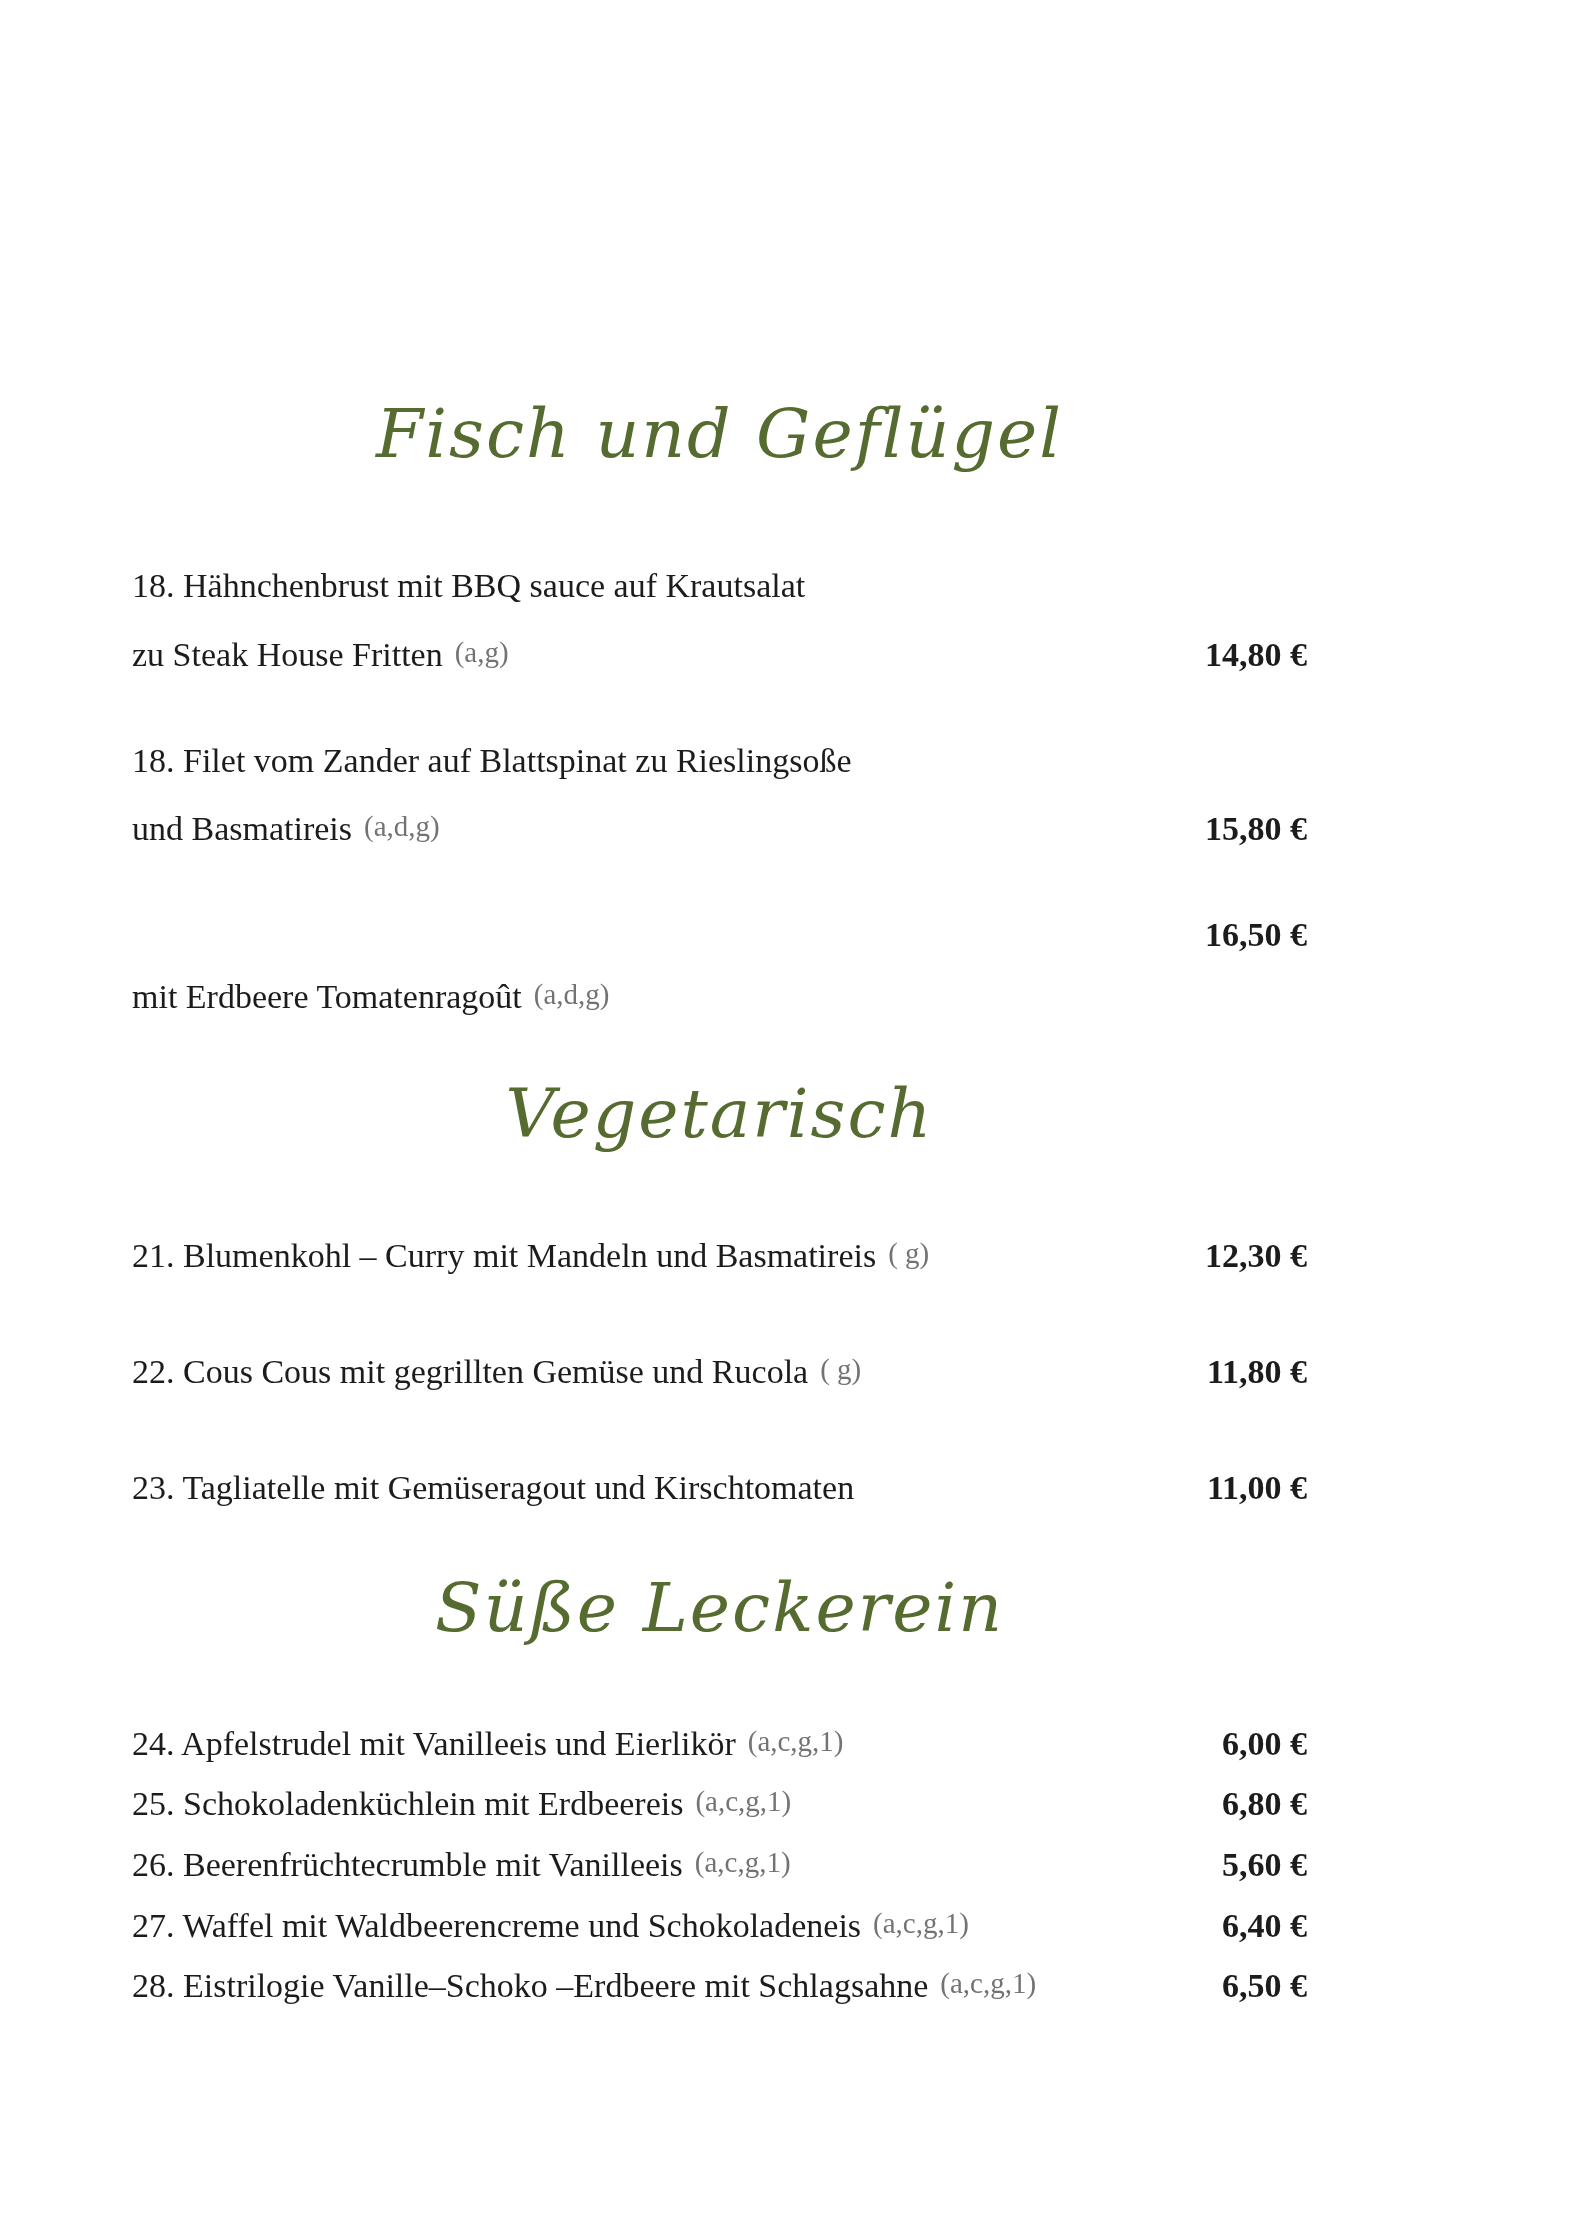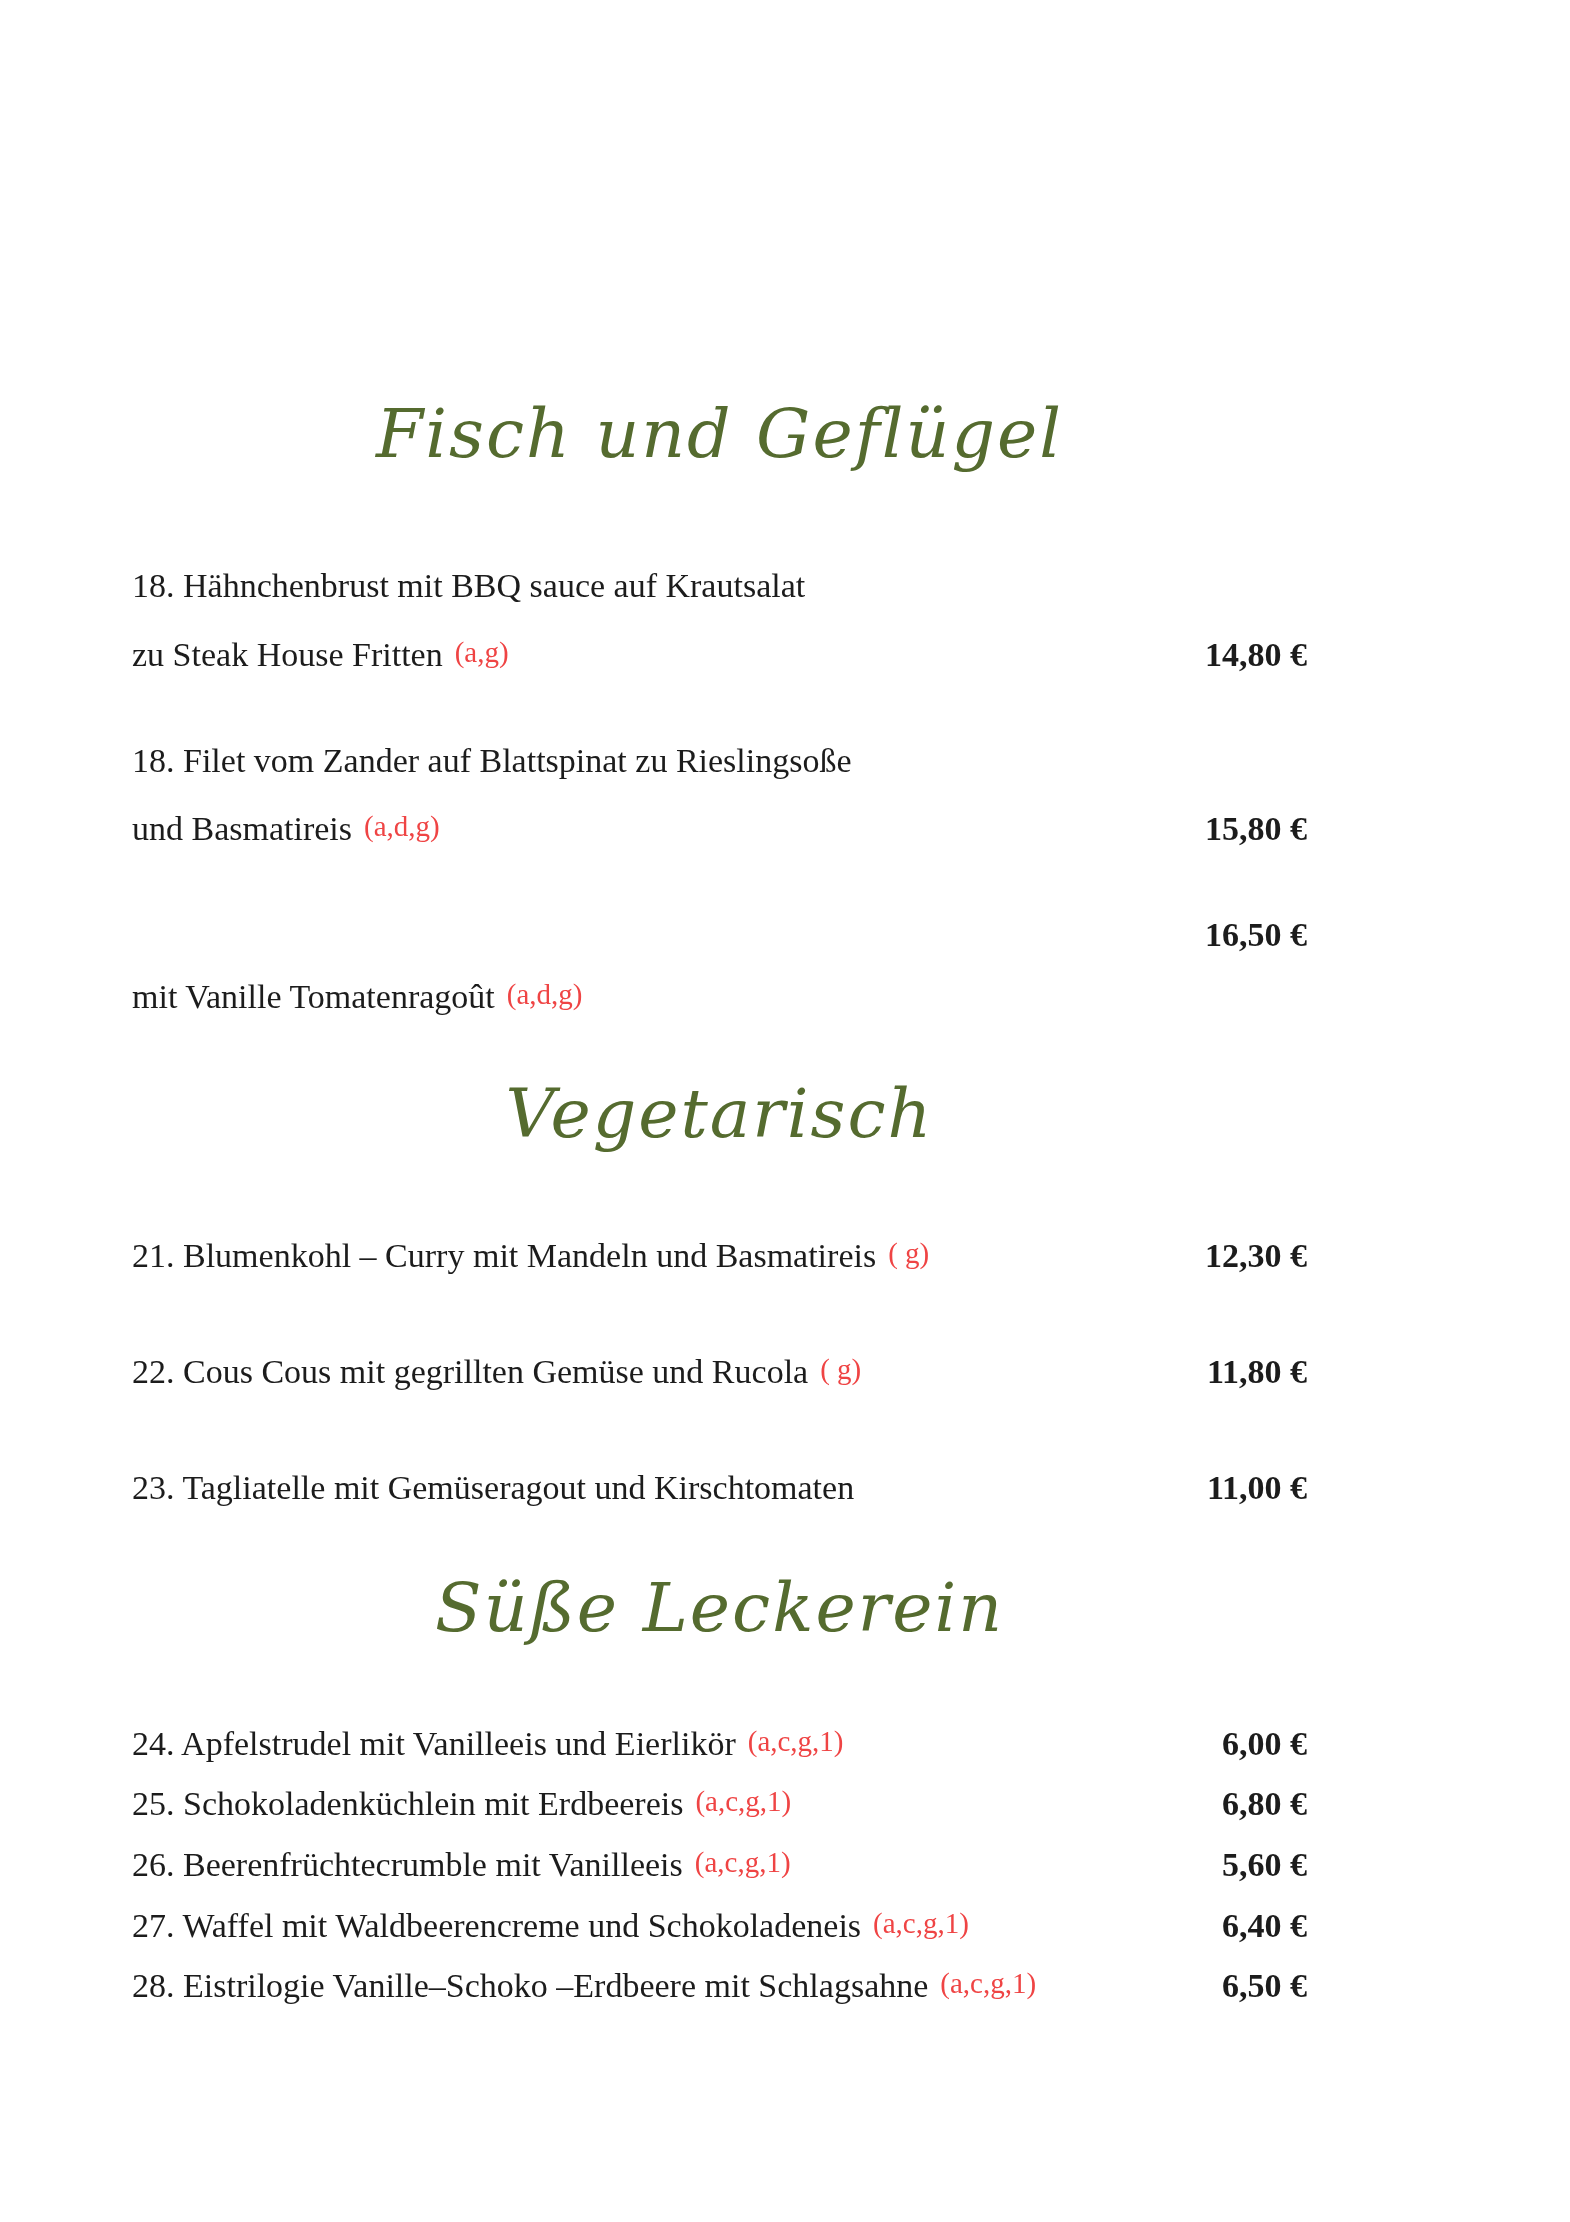--- a/index.html
+++ b/index.html
@@ -35,21 +35,21 @@
   .row {
     display: flex;
     align-items: flex-start;
     font-size: 34px;
     line-height: 1.05;
     color: #1c1c1c;
     white-space: nowrap;
   }
   .dish { color: #1c1c1c; }
   .allergen {
-    color: #ef4444;
+    color: #737373;
     font-size: 29px;
     margin-left: 12px;
   }
   .price {
     margin-left: auto;
     text-align: right;
     color: #1c1c1c;
     font-weight: bold;
   }
   .mb-line  { margin-bottom: 33px; }  
@@ -82,21 +82,21 @@
     <div class="row mb-item">
       <span class="dish">und Basmatireis</span>
       <span class="allergen">(a,d,g)</span>
       <span class="price">15,80 €</span>
     </div>
 
     <div class="row mb-line2">
       <span class="price">16,50 €</span>
     </div>
     <div class="row mb-none">
-      <span class="dish">mit Vanille Tomatenragoût</span>
+      <span class="dish">mit Erdbeere Tomatenragoût</span>
       <span class="allergen">(a,d,g)</span>
     </div>
 
     <div class="section-title st2">Vegetarisch</div>
 
     <div class="row mb-veg">
       <span class="dish">21. Blumenkohl – Curry mit Mandeln und Basmatireis</span>
       <span class="allergen">( g)</span>
       <span class="price">12,30 €</span>
     </div>

